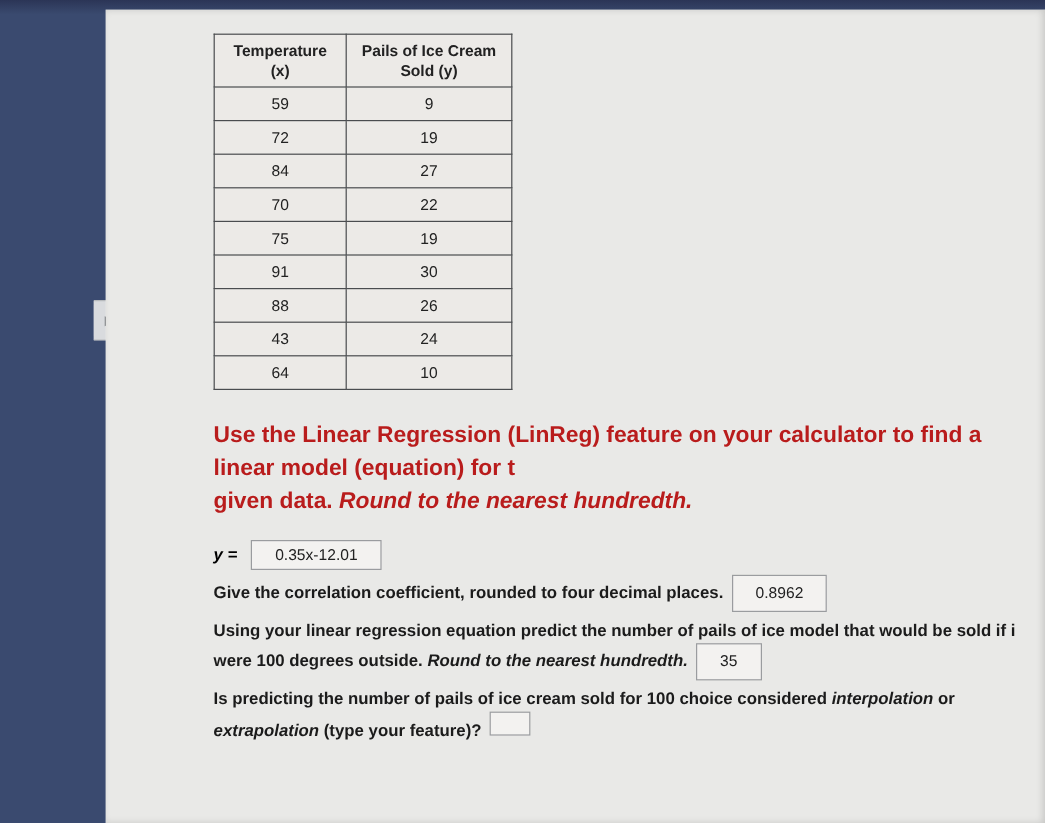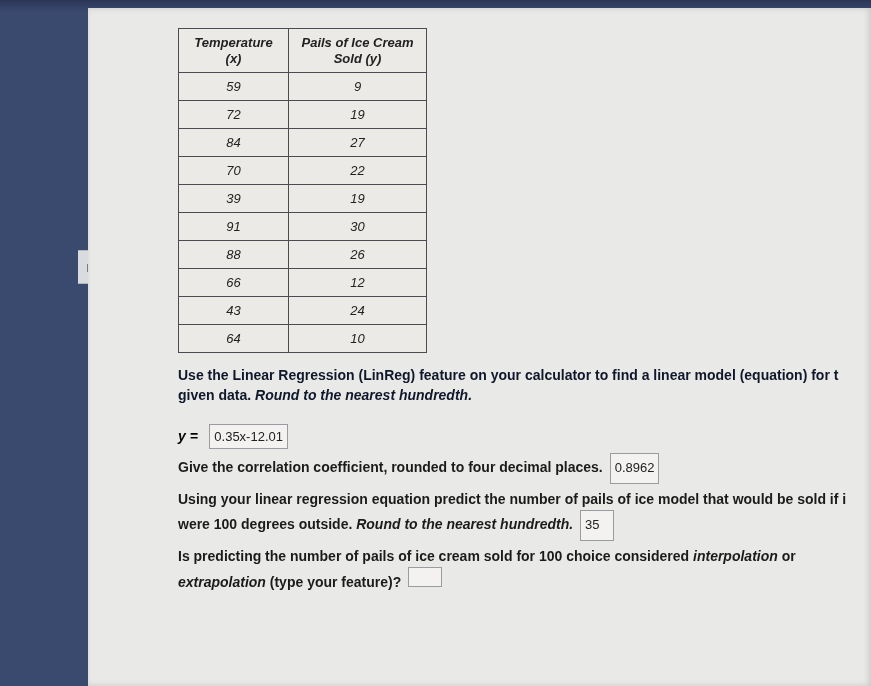--- a/index.html
+++ b/index.html
@@ -49,54 +49,53 @@
     display: flex;
     align-items: center;
     justify-content: center;
     color: #5a5e63;
     font-size: 14px;
   }
   table.data {
     border-collapse: collapse;
     margin-top: 4px;
     background: #eceae7;
-    font-style: italic;
   }
   table.data th, table.data td {
     border: 1px solid #4a4c4f;
     text-align: center;
     font-size: 13px;
     color: #222;
   }
   table.data th {
     font-weight: bold;
     padding: 6px 10px;
     line-height: 1.2;
   }
   table.data td {
     padding: 5px 10px;
     height: 28px;
     margin-left: 42px;
   }
   table.data th:first-child, table.data td:first-child { width: 110px; }
   table.data th:last-child, table.data td:last-child { width: 138px; }
   .body-text {
-    margin-top: 12px;
-    font-size: 14px;
-    color: #0f172a;
+    margin-top: 24px;
+    font-size: 19px;
+    color: #b91c1c;
     line-height: 1.45;
   }
   .bold { font-weight: bold; }
   .ital { font-style: italic; }
   .row { margin-top: 18px; }
   .ansbox {
     display: inline-block;
     border: 1px solid #9a9c9f;
     background: #f3f2f0;
-    padding: 4px 4px;
+    padding: 4px 19px;
     font-size: 13px;
     color: #222;
     min-width: 34px;
     min-height: 20px;
     vertical-align: baseline;
     margin: 0 3px;
   }
   .ansbox.empty { padding: 4px 14px; }
   .eq-prefix { font-style: italic; font-size: 14px; margin-right: 4px; }
   .para { margin-top: 4px; font-size: 14px; color: #1b1b1b; line-height: 1.6; }
@@ -135,34 +134,30 @@
           </tr>
         <tr>
             <td>84</td>
             <td>27</td>
           </tr>
         <tr>
             <td>70</td>
             <td>22</td>
           </tr>
         <tr>
-            <td>39</td>
+            <td>75</td>
             <td>19</td>
           </tr>
         <tr>
             <td>91</td>
             <td>30</td>
           </tr>
         <tr>
             <td>88</td>
             <td>26</td>
-          </tr>
-        <tr>
-            <td>66</td>
-            <td>12</td>
           </tr>
         <tr>
             <td>43</td>
             <td>24</td>
           </tr>
         <tr>
             <td>64</td>
             <td>10</td>
           </tr>
       </tbody>

